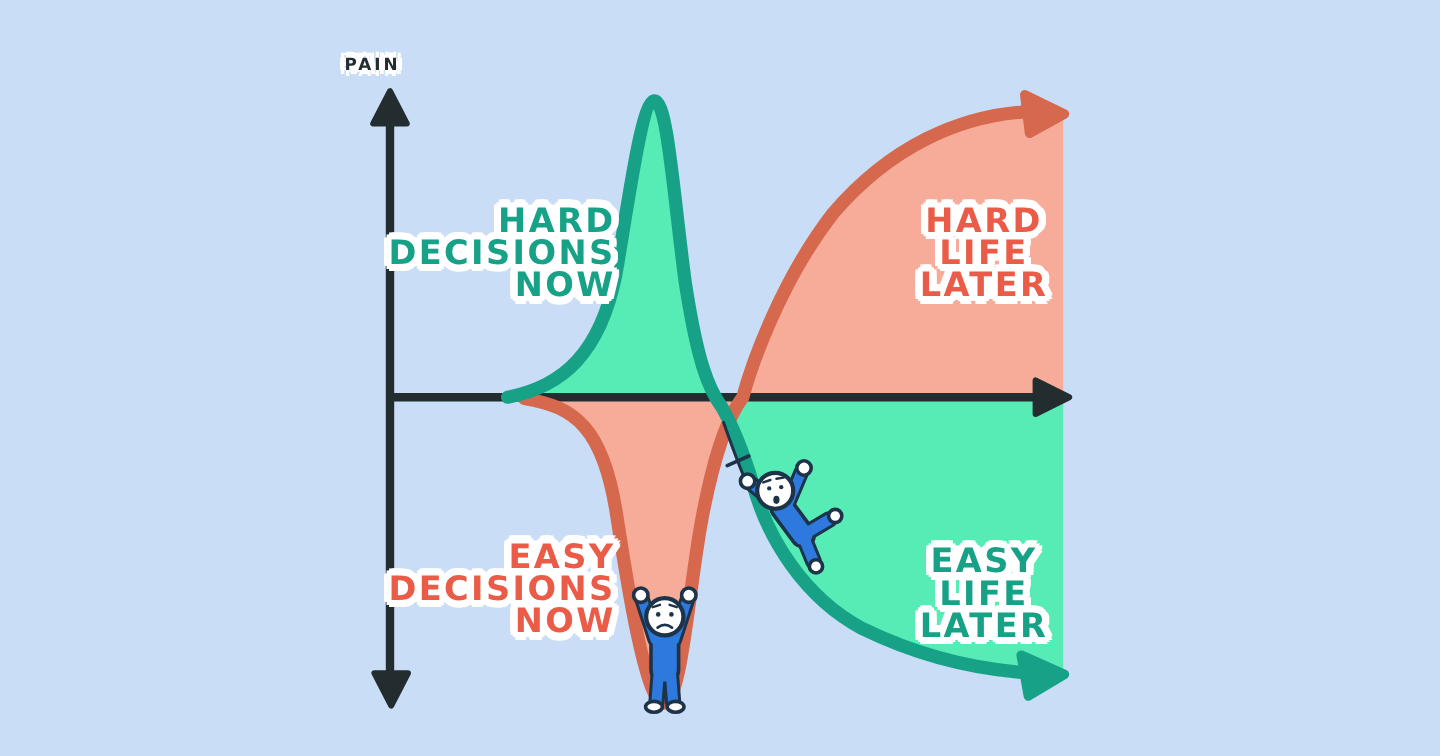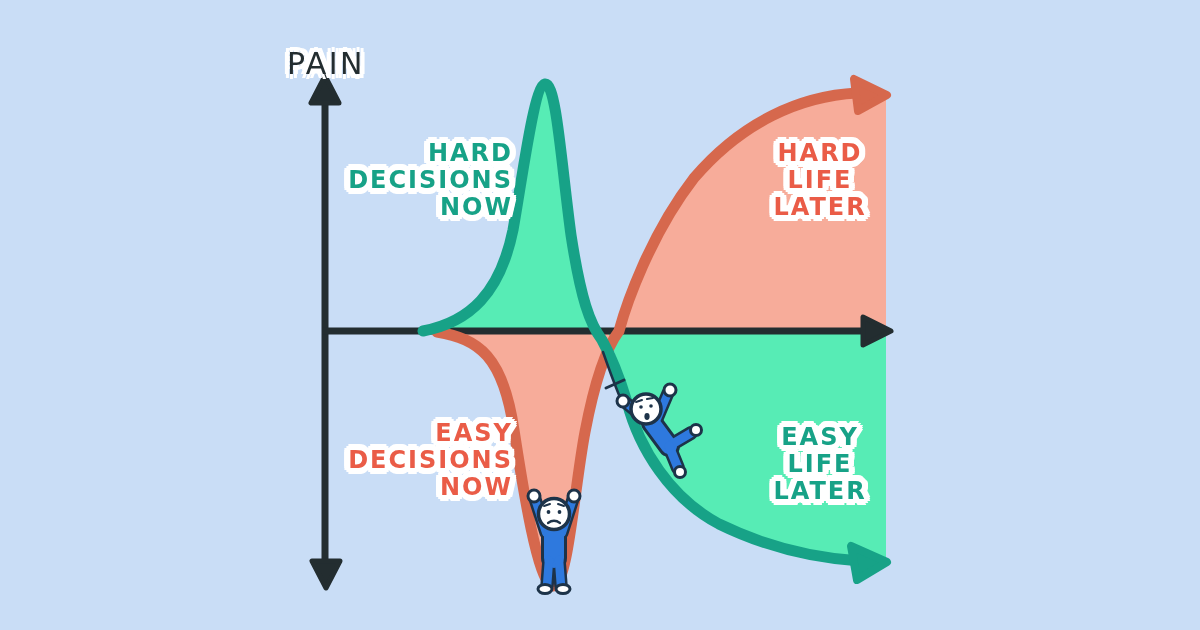--- a/index.html
+++ b/index.html
@@ -20,42 +20,43 @@
     position: relative;
     width: 1200px;
     height: 630px;
     background: var(--background);
     font-family: "DejaVu Sans", "Liberation Sans", sans-serif;
   }
   .stage svg { position: absolute; left: 0; top: 0; }
   .lbl {
     position: absolute;
     font-weight: 800;
-    font-size: 24px;
+    font-size: 28px;
     line-height: 27px;
     letter-spacing: 2px;
     text-shadow:
       0 6px 0 var(--label-outline), 0 -6px 0 var(--label-outline),
       6px 0 0 var(--label-outline), -6px 0 0 var(--label-outline),
       4px 4px 0 var(--label-outline), 4px -4px 0 var(--label-outline),
       -4px 4px 0 var(--label-outline), -4px -4px 0 var(--label-outline),
       2px 6px 0 var(--label-outline), 2px -6px 0 var(--label-outline),
       -2px 6px 0 var(--label-outline), -2px -6px 0 var(--label-outline),
       6px 2px 0 var(--label-outline), 6px -2px 0 var(--label-outline),
       -6px 2px 0 var(--label-outline), -6px -2px 0 var(--label-outline);
+    margin-top: 30px;
   }
   .lbl.right { text-align: right; right: 687px; }
   .lbl.center { text-align: center; left: 712px; width: 216px; }
   .lbl.green-text { color: var(--green); }
   .lbl.red-text { color: var(--red-text); }
   .pain {
     position: absolute;
     left: 287px; top: 46px;
-    font-weight: 400;
-    font-size: 30px;
+    font-weight: 700;
+    font-size: 14px;
     letter-spacing: 2.5px;
     color: var(--axis);
     text-shadow:
       0 5px 0 var(--label-outline), 0 -5px 0 var(--label-outline),
       5px 0 0 var(--label-outline), -5px 0 0 var(--label-outline),
       4px 4px 0 var(--label-outline), 4px -4px 0 var(--label-outline),
       -4px 4px 0 var(--label-outline), -4px -4px 0 var(--label-outline);
   }
   .tl { top: 140px; }
   .tr { top: 140px; }

